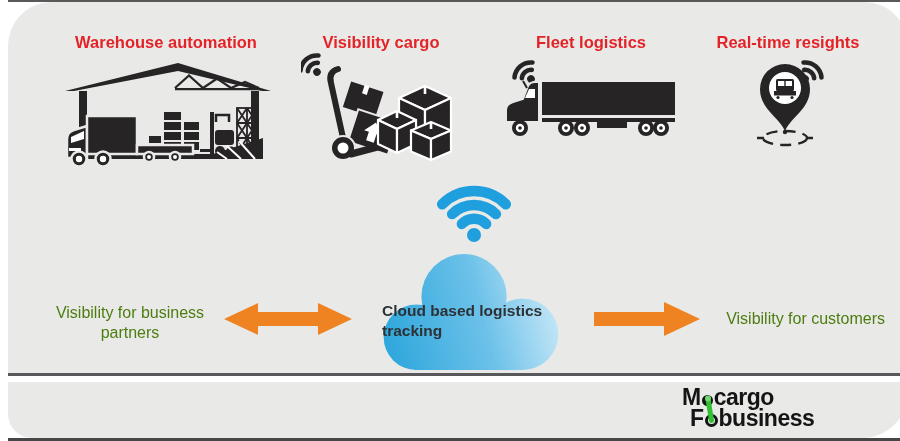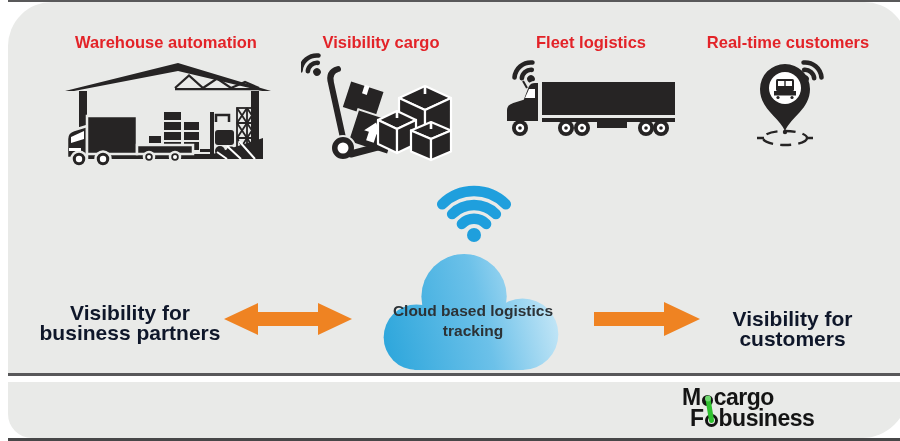--- a/index.html
+++ b/index.html
@@ -9,24 +9,24 @@
   .bottom-line{position:absolute;left:0;top:438px;width:900px;height:3px;background:#474748;}
   .main-panel{position:absolute;left:0;top:2px;width:900px;height:371px;background:#e9eae8;
               border-radius:44px 44px 0 0;border-bottom:3px solid #58585a;box-sizing:content-box;}
   .footer-bar{position:absolute;left:0;top:382px;width:900px;height:56px;background:#e9eae8;
               border-radius:0 0 46px 24px;}
   .abs{position:absolute;}
   .cat-heading{position:absolute;top:33px;font-size:16.5px;font-weight:800;color:#e32328;
                text-align:center;letter-spacing:0;line-height:18px;}
   .h1{left:38px;width:240px;} .h2{left:288px;width:170px;}
   .h3{left:488px;width:190px;} .h4{left:690px;width:180px;}
-  .side-label{position:absolute;font-size:21px;font-weight:bold;color:#0f172a;line-height:20px;}
+  .side-label{position:absolute;font-size:16px;font-weight:normal;color:#4d7c0f;line-height:20px;}
   .left-label{left:22px;top:303px;width:200px;text-align:center;}
-  .right-label{left:692px;top:309px;width:185px;text-align:center;}
-  .cloud-label{position:absolute;left:374px;top:301px;width:182px;text-align:center;
+  .right-label{left:692px;top:309px;width:185px;text-align:right;}
+  .cloud-label{position:absolute;left:374px;top:301px;width:182px;
                font-size:15.5px;font-weight:bold;color:#2c3236;line-height:20px;}
   .logo{position:absolute;left:658px;top:384px;width:200px;height:54px;color:#141414;}
   .logo-line{position:absolute;font-size:23px;font-weight:bold;letter-spacing:-0.5px;white-space:nowrap;}
   .logo-line1{left:16px;top:0;}
   .logo-line2{left:24px;top:21px;}
   .o-solid{display:inline-block;width:11px;height:11px;background:#141414;border-radius:50%;
            margin:0 1px;vertical-align:-1px;}
   .o-ring{display:inline-block;width:13px;height:13px;border:3.6px solid #141414;border-radius:50%;
           box-sizing:border-box;margin:0 1px;vertical-align:-1px;background:transparent;}
   .rod-svg{position:absolute;left:0;top:0;}
@@ -48,21 +48,21 @@
   </svg>
 
   <div class="top-line"></div>
   <div class="main-panel"></div>
   <div class="footer-bar"></div>
   <div class="bottom-line"></div>
 
   <div class="cat-heading h1">Warehouse automation</div>
   <div class="cat-heading h2">Visibility cargo</div>
   <div class="cat-heading h3">Fleet logistics</div>
-  <div class="cat-heading h4">Real-time customers</div>
+  <div class="cat-heading h4">Real-time resights</div>
 
   <svg class="abs" style="left:55px;top:62px" width="210" height="110" viewBox="0 0 210 110">
     <g fill="#262424">
       <polygon points="2,29 115,1 208,29 199,29 115,9 11,29"></polygon>
       <path d="M112,26 L126,13.5 L140,26 L154,16.5 L168,26 L182,20 L196,26 M112,27.2 L198,27.2" fill="none" stroke="#262424" stroke-width="2.2"></path>
       <rect x="16" y="29" width="8" height="64"></rect>
       <rect x="188" y="29" width="8" height="64"></rect>
       <rect x="12" y="92" width="188" height="5"></rect>
 
       <rect x="101" y="50" width="17" height="8"></rect>

